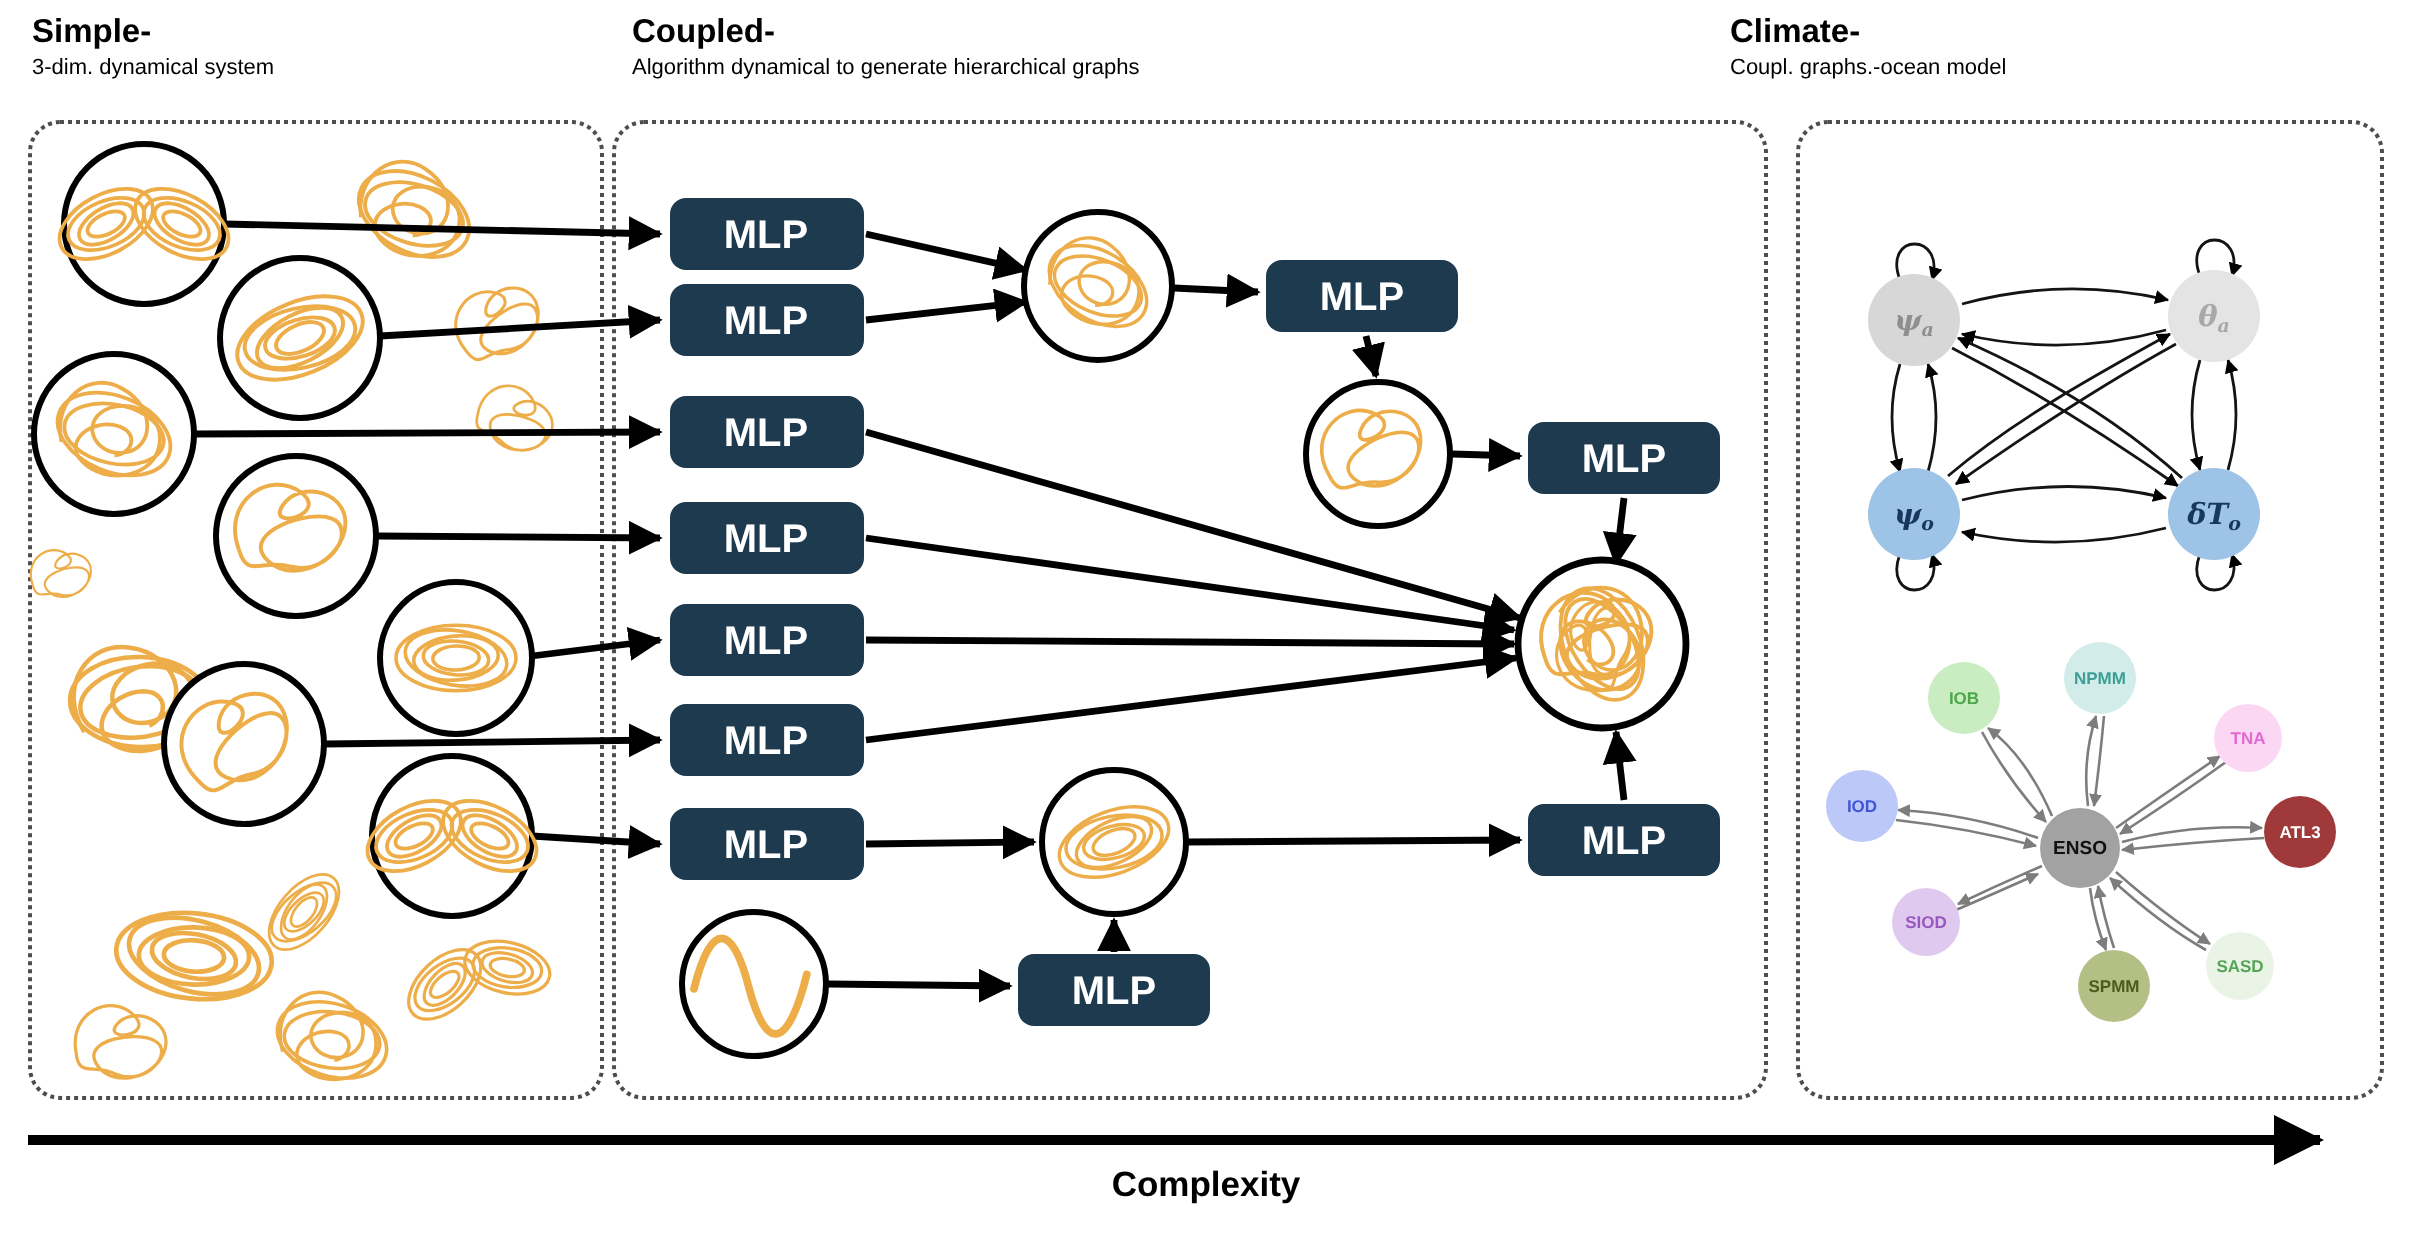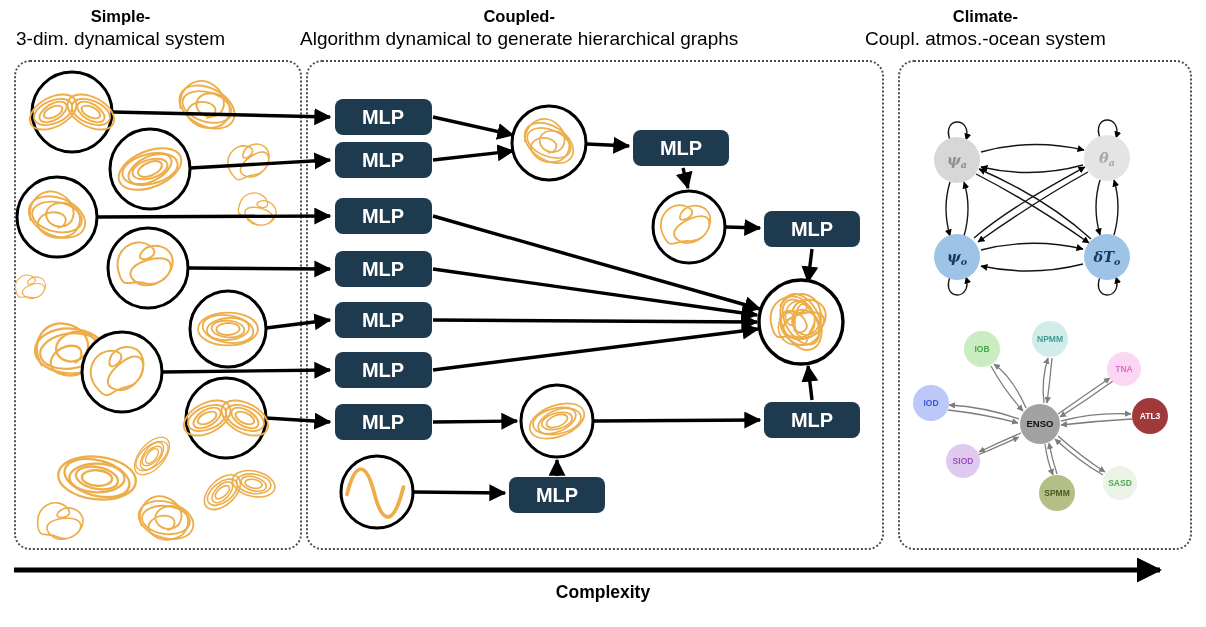--- a/index.html
+++ b/index.html
@@ -2,22 +2,22 @@
 <html><head>
 <meta charset="utf-8">
 <style>
   html,body{margin:0;padding:0;background:#ffffff;font-family:"Liberation Sans",sans-serif;}
   .canvas{position:relative;width:1206px;height:627px;background:#fff;overflow:hidden;}
   .panel{position:absolute;border:2px dotted #4d4d4d;border-radius:16px;z-index:1;background:transparent;}
   #panel-simple{left:14px;top:60px;width:284px;height:486px;}
   #panel-coupled{left:306px;top:60px;width:574px;height:486px;}
   #panel-climate{left:898px;top:60px;width:290px;height:486px;}
   .hdr{position:absolute;top:6px;z-index:3;line-height:1.3;}
-  .hdr-title{font-weight:bold;font-size:16.5px;color:#000;text-align:center;}
-  .hdr-sub{font-size:19px;color:#000;}
+  .hdr-title{font-weight:bold;font-size:16.5px;color:#000;}
+  .hdr-sub{font-size:11px;color:#000;}
   svg.overlay{position:absolute;left:0;top:0;z-index:2;}
   .arrow{stroke:#000;stroke-width:3.4;fill:none;}
   .tarrow{stroke:#141414;stroke-width:1.4;fill:none;}
   .garrow{stroke:#7d7d7d;stroke-width:1.3;fill:none;}
   .ncircle{fill:#fff;stroke:#000;stroke-width:3;}
   .mlp-text{font-family:"Liberation Sans",sans-serif;font-weight:bold;font-size:20px;text-anchor:middle;}
   .math{font-family:"DejaVu Serif",serif;font-style:italic;font-weight:bold;text-anchor:middle;font-size:14.5px;}
   .nlabel{font-family:"Liberation Sans",sans-serif;font-weight:bold;text-anchor:middle;}
   .axis-label{font-family:"Liberation Sans",sans-serif;font-weight:bold;font-size:17.5px;text-anchor:middle;fill:#000;}
 </style>
@@ -27,27 +27,27 @@
 <div class="canvas">
 
   <div class="panel" id="panel-simple"></div>
   <div class="panel" id="panel-coupled"></div>
   <div class="panel" id="panel-climate"></div>
 
   <div class="hdr" style="left:16px">
     <div class="hdr-title">Simple-</div>
     <div class="hdr-sub">3-dim. dynamical system</div>
   </div>
-  <div class="hdr" style="left:300px">
+  <div class="hdr" style="left:316px">
     <div class="hdr-title">Coupled-</div>
     <div class="hdr-sub">Algorithm dynamical to generate hierarchical graphs</div>
   </div>
   <div class="hdr" style="left:865px">
     <div class="hdr-title">Climate-</div>
-    <div class="hdr-sub">Coupl. atmos.-ocean system</div>
+    <div class="hdr-sub">Coupl. graphs.-ocean model</div>
   </div>
 
   <svg class="overlay" width="1206" height="627" viewBox="0 0 1206 627">
     <defs>
       <marker id="ah" markerWidth="6" markerHeight="6" refX="4.6" refY="2.5" orient="auto">
         <path d="M0,0 L5,2.5 L0,5 Z" fill="#000"></path>
       </marker>
       <marker id="ahg" markerWidth="6" markerHeight="6" refX="4.6" refY="2.5" orient="auto">
         <path d="M0,0 L5,2.5 L0,5 Z" fill="#7d7d7d"></path>
       </marker>

